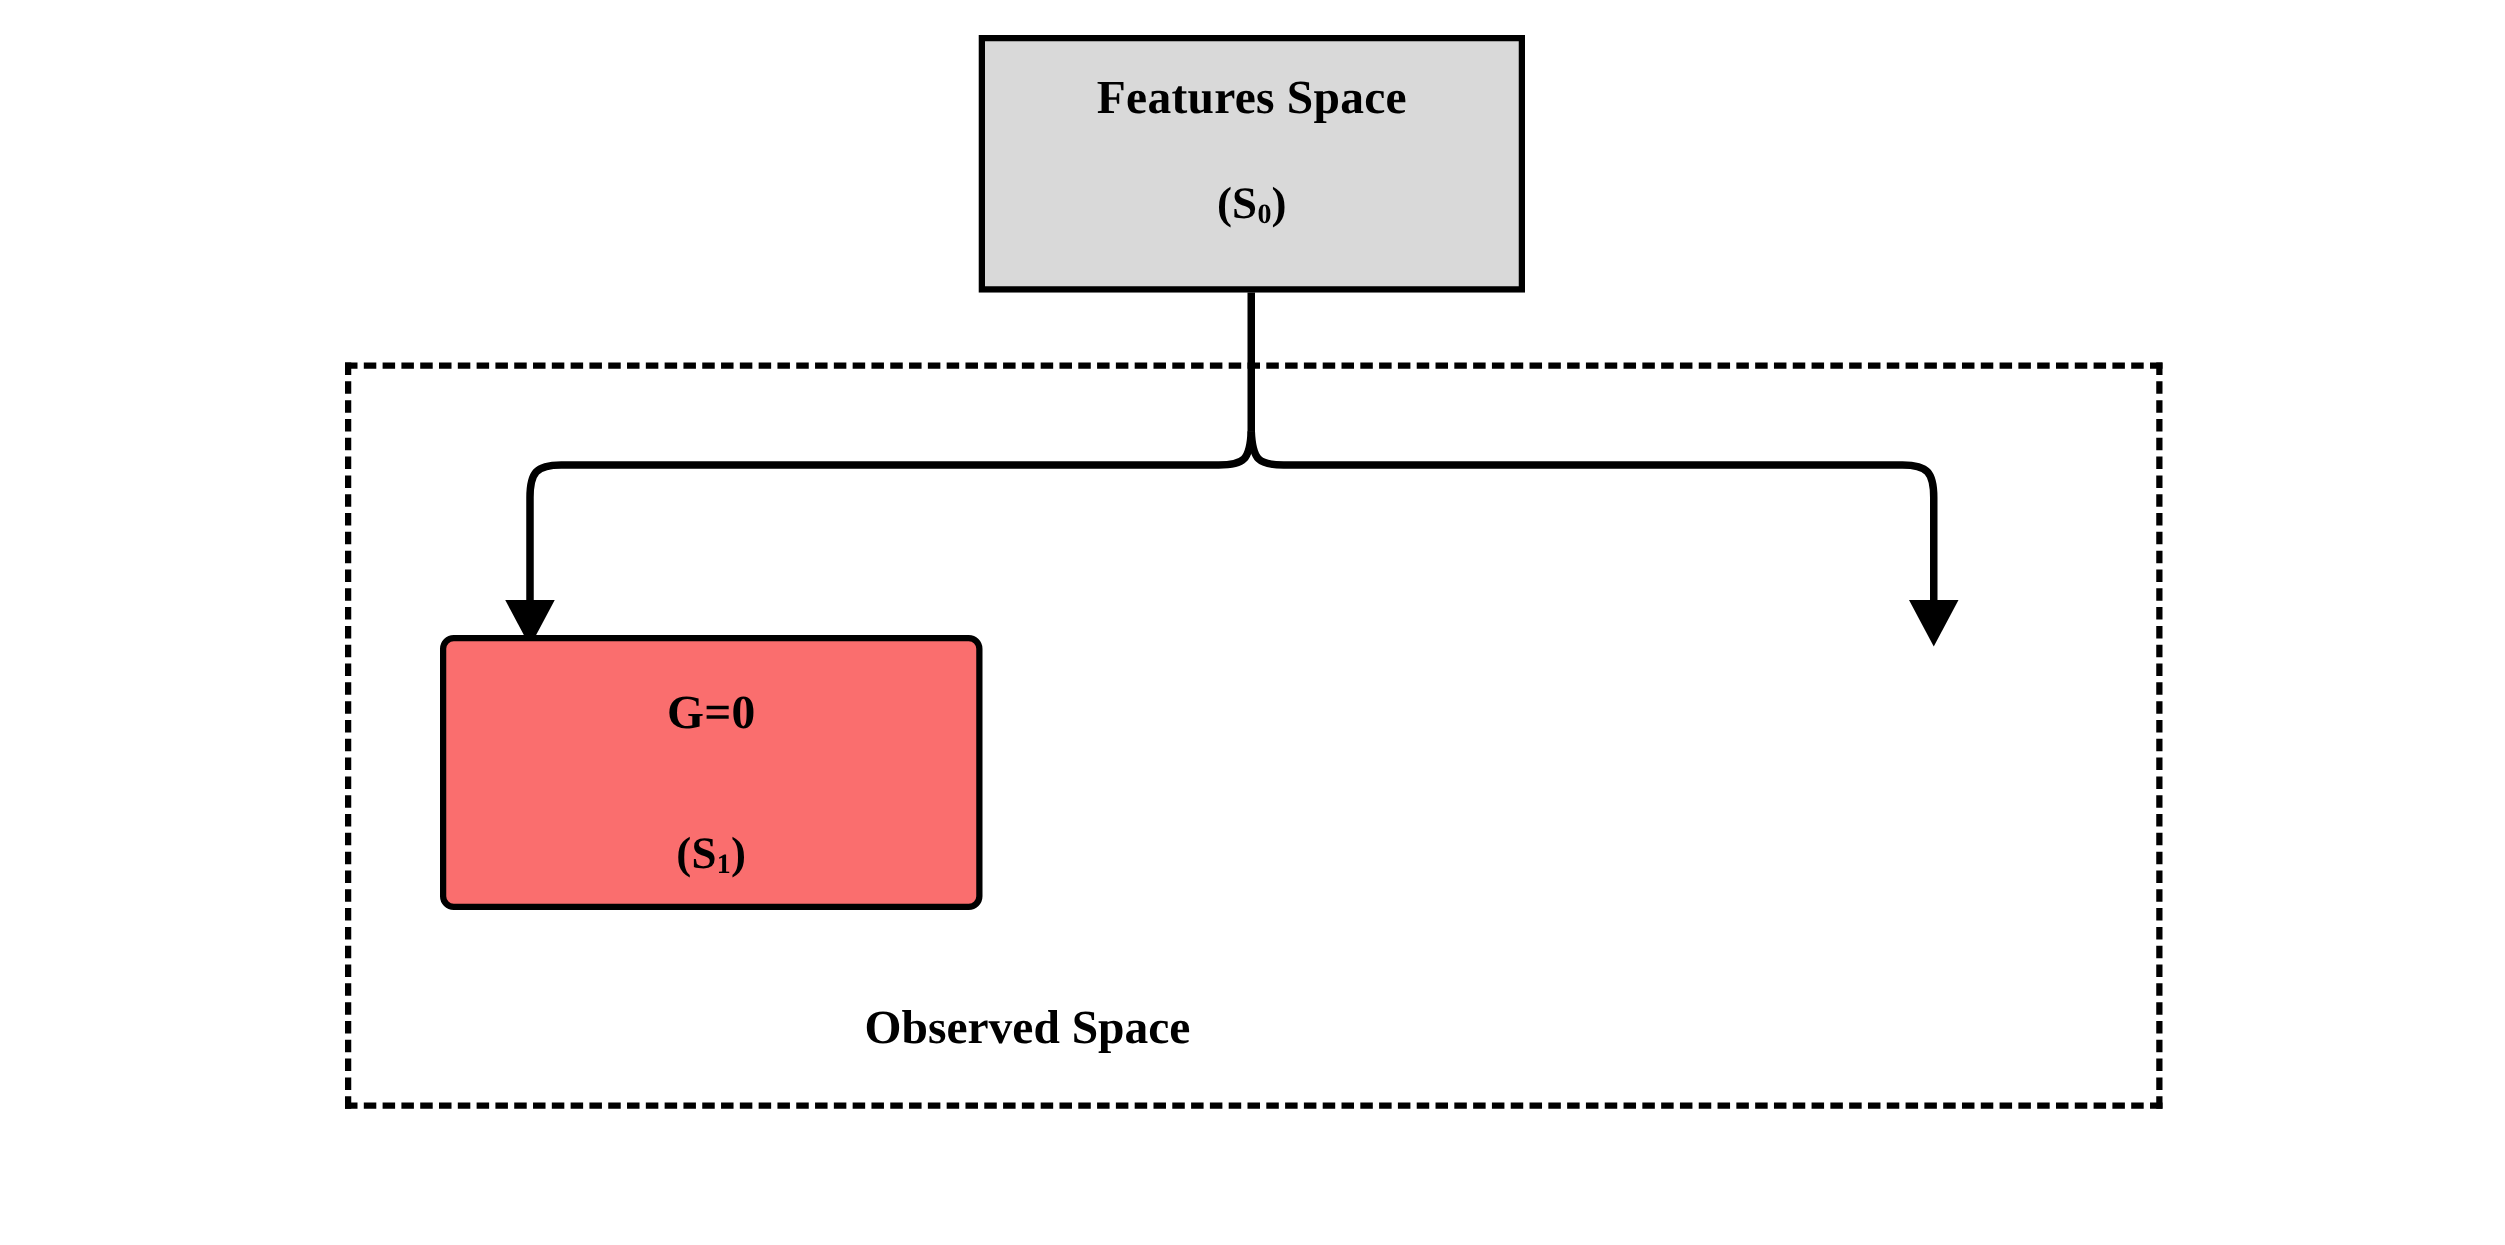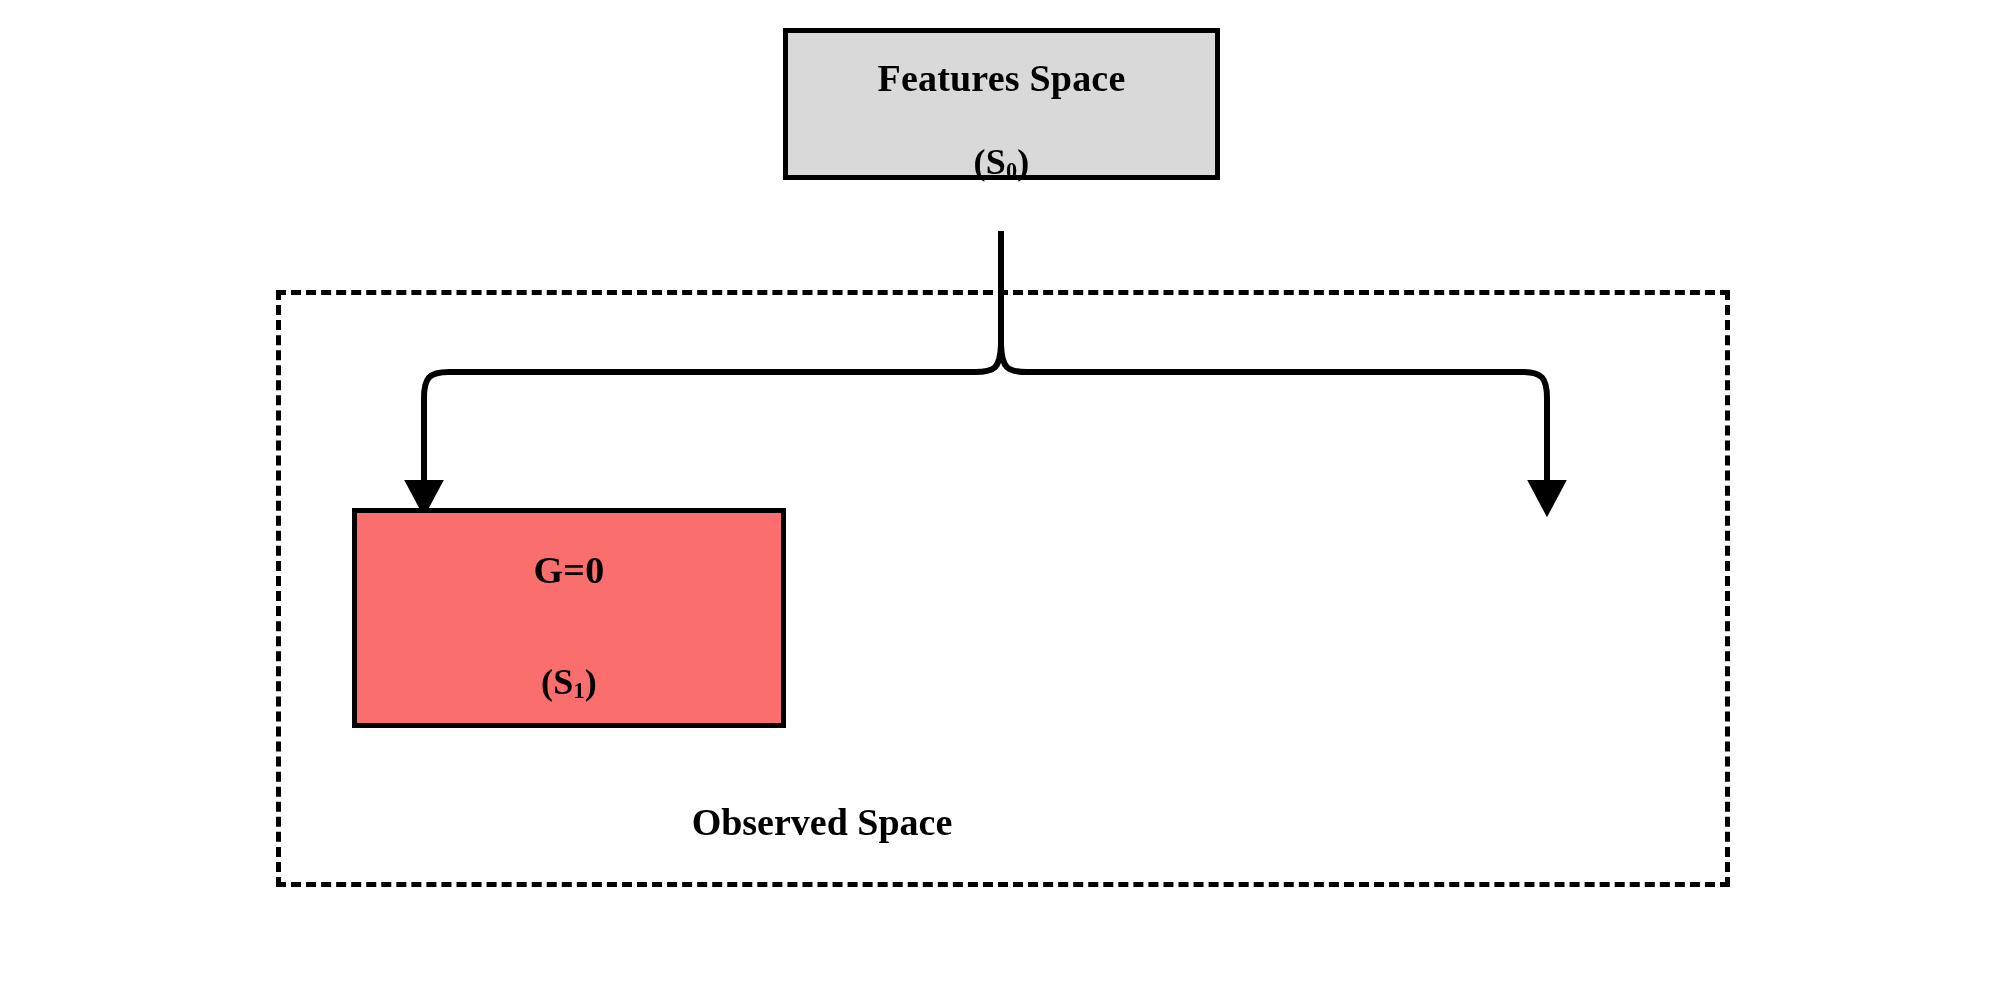--- a/index.html
+++ b/index.html
@@ -52,33 +52,34 @@
     font-size: 0.62em;
     vertical-align: -0.18em;
     font-weight: bold;
   }
 
   
   #features-space-box {
     left: 783px;
     top: 28px;
     width: 437px;
-    height: 152px;
+    height: 206px;
     background: #d9d9d9;
   }
   #features-space-box .node-title { margin-top: 26px; }
   #features-space-box .node-sub   { margin-top: 47px; }
 
   
   #group-0-box {
     left: 352px;
     top: 508px;
     width: 434px;
     height: 220px;
     background: #fa6e6e;
+    border-radius: 11px;
   }
   #group-0-box .node-title { margin-top: 38px; }
   #group-0-box .node-sub   { margin-top: 75px; }
 
   
   #group-1-box {
     left: 1204px;
     top: 508px;
     width: 434px;
     height: 220px;

